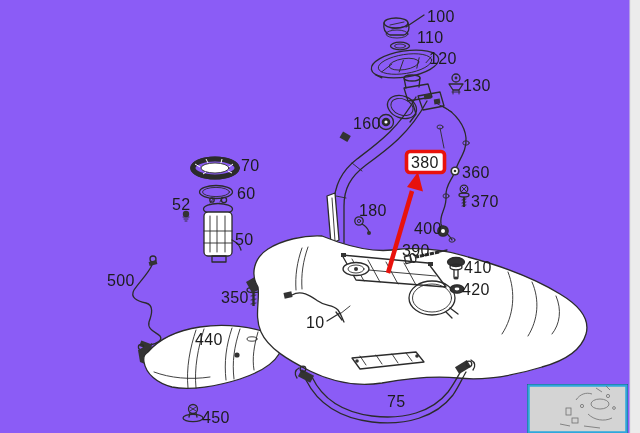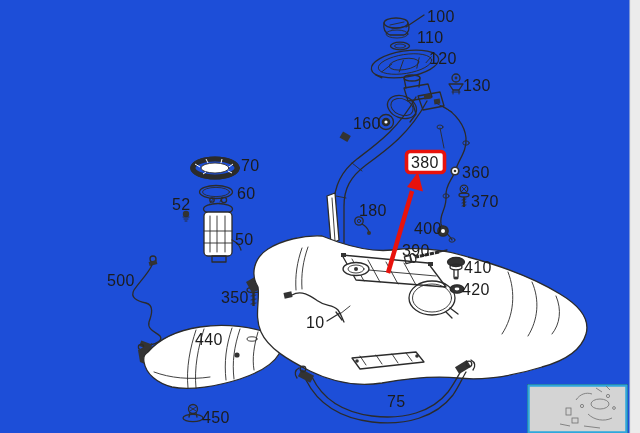--- a/index.html
+++ b/index.html
@@ -1,17 +1,17 @@
 <!DOCTYPE html>
 <html><head>
 <meta charset="utf-8">
 <style>
   html,body{margin:0;padding:0;background:#fff;}
   .stage{
-    position:relative;width:640px;height:433px;background:#1d4ed8;overflow:hidden;
+    position:relative;width:640px;height:433px;background:#8b5cf6;overflow:hidden;
     font-family:"Liberation Sans",sans-serif;
   }
   svg{display:block}
   text.callout{
     font-family:"Liberation Sans",sans-serif;
     font-size:16px;fill:#1c1c1c;letter-spacing:0.3px;
   }
   .ln{stroke:#2b2b2b;fill:none;stroke-width:1.3;stroke-linecap:round;stroke-linejoin:round;}
   .lnthin{stroke:#2b2b2b;fill:none;stroke-width:0.9;stroke-linecap:round;}
   .solid{fill:#333;stroke:none;}

